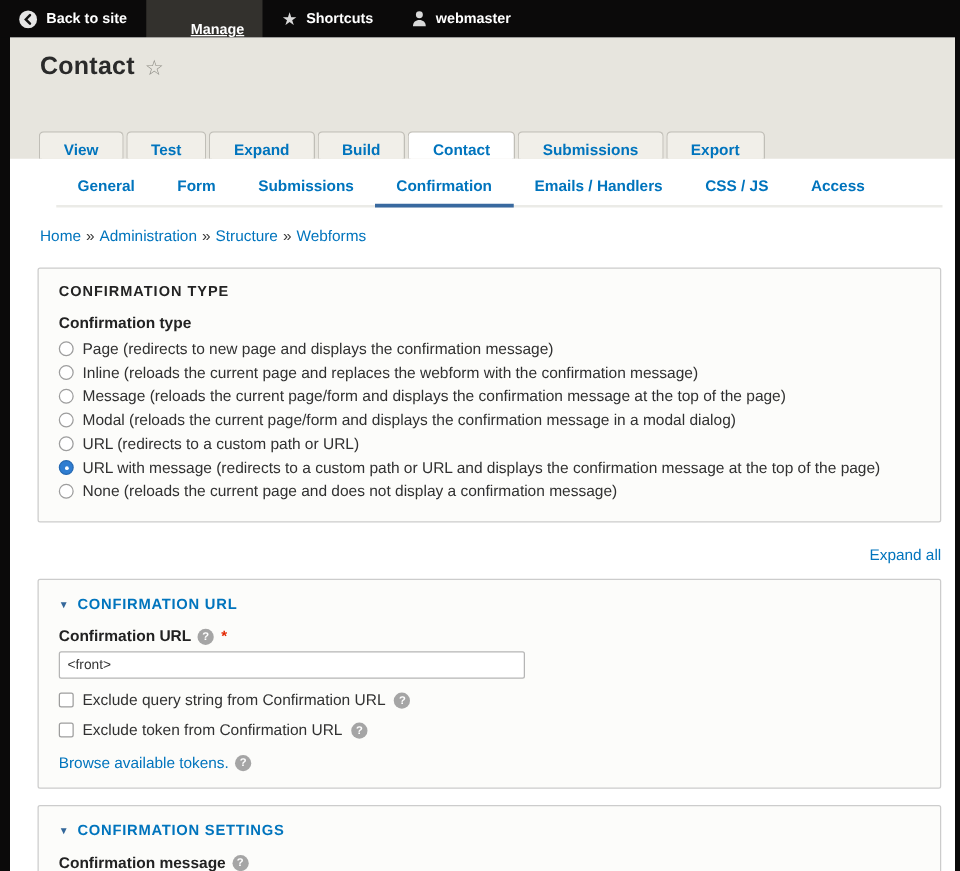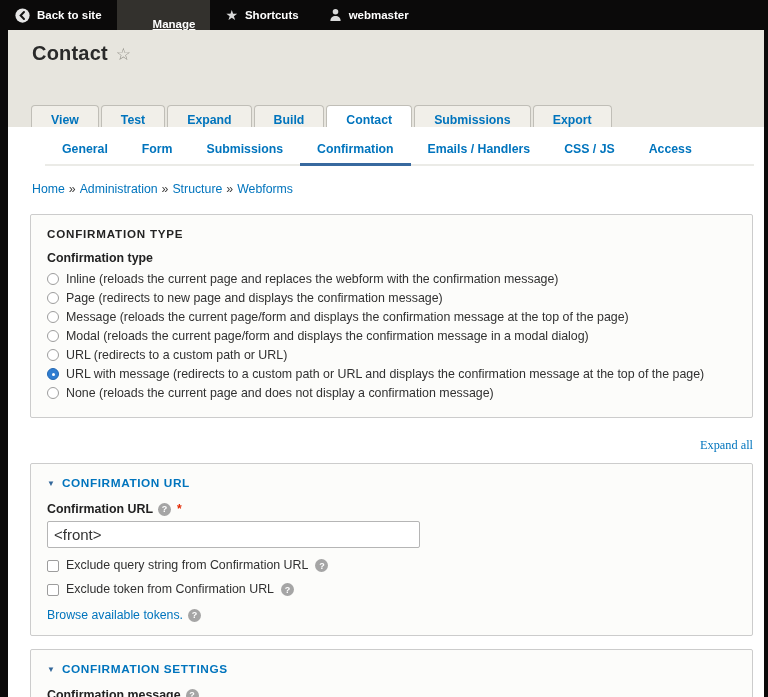--- a/index.html
+++ b/index.html
@@ -75,32 +75,32 @@
   .radio-label { font-size:12.4px; color:#313131; line-height:16px; }
   .radio {
     width:12px; height:12px; border-radius:50%; border:1px solid #9d9d9d; background:#fff; flex:0 0 auto;
     position:relative;
   }
   .radio.selected { background:#2f7dd1; border-color:#2468b2; }
   .radio.selected::after {
     content:""; position:absolute; left:3.5px; top:3.5px; width:3.5px; height:3.5px;
     border-radius:50%; background:#fff;
   }
-  .expand-all-row { text-align:right; margin-top:17px;font-family:Liberation Serif, serif; }
+  .expand-all-row { text-align:right; margin-top:17px; }
   .link { color:#0074bd; font-size:12.3px; cursor:pointer; text-decoration:none; }
   .details { margin-top:10px; }
   .details-summary { display:flex; align-items:center; gap:7px; cursor:pointer; margin-bottom:12px; }
   .caret { font-size:8px; color:#33679a; }
   .summary-text { font-size:11.8px; font-weight:bold; color:#0074bd; letter-spacing:.6px; }
   .text-input {
-    width:373px; padding:4px 6px; font-size:15px; color:#333;
+    width:373px; padding:4px 6px; font-size:11px; color:#333;
     border:1px solid #b5b5b5; border-radius:2px; background:#fff;
     font-family:"Liberation Sans","DejaVu Sans",sans-serif;
   }
-  .check-row { display:flex; align-items:flex-end; gap:7px; margin-top:10px; cursor:pointer; }
+  .check-row { display:flex; align-items:center; gap:7px; margin-top:10px; cursor:pointer; }
   .checkbox { width:12px; height:12px; border:1px solid #9d9d9d; border-radius:2px; background:#fff; flex:0 0 auto; }
   .check-label { font-size:12.4px; color:#313131; }
   .tokens-row { display:flex; align-items:center; gap:5px; margin-top:12px; }
 </style>
 </head>
 <body>
 
 <div class="admin-toolbar">
   <div class="tb-item">
     <span class="tb-icon">
@@ -166,25 +166,25 @@
     <a class="crumb">Home</a><span class="crumb-sep">»</span><a class="crumb">Administration</a><span class="crumb-sep">»</span><a class="crumb">Structure</a><span class="crumb-sep">»</span><a class="crumb">Webforms</a>
   </div>
 
   <div class="main">
 
     <div class="box">
       <div class="box-legend">CONFIRMATION TYPE</div>
       <div class="field-label" style="margin-bottom:6px;">Confirmation type</div>
       <div class="radio-row">
         <span class="radio"></span>
+        <span class="radio-label">Page (redirects to new page and displays the confirmation message)</span>
+      </div>
+      <div class="radio-row">
+        <span class="radio"></span>
         <span class="radio-label">Inline (reloads the current page and replaces the webform with the confirmation message)</span>
-      </div>
-      <div class="radio-row">
-        <span class="radio"></span>
-        <span class="radio-label">Page (redirects to new page and displays the confirmation message)</span>
       </div>
       <div class="radio-row">
         <span class="radio"></span>
         <span class="radio-label">Message (reloads the current page/form and displays the confirmation message at the top of the page)</span>
       </div>
       <div class="radio-row">
         <span class="radio"></span>
         <span class="radio-label">Modal (reloads the current page/form and displays the confirmation message in a modal dialog)</span>
       </div>
       <div class="radio-row">

